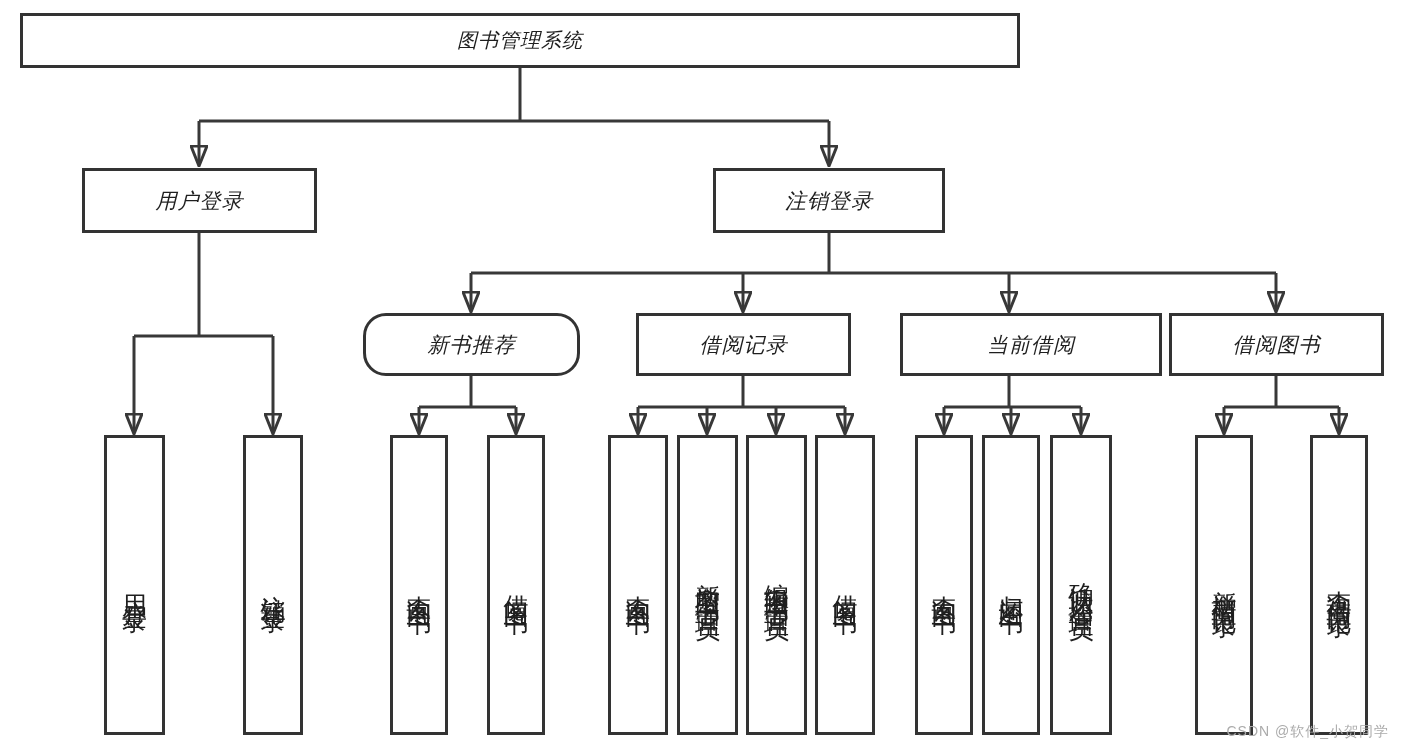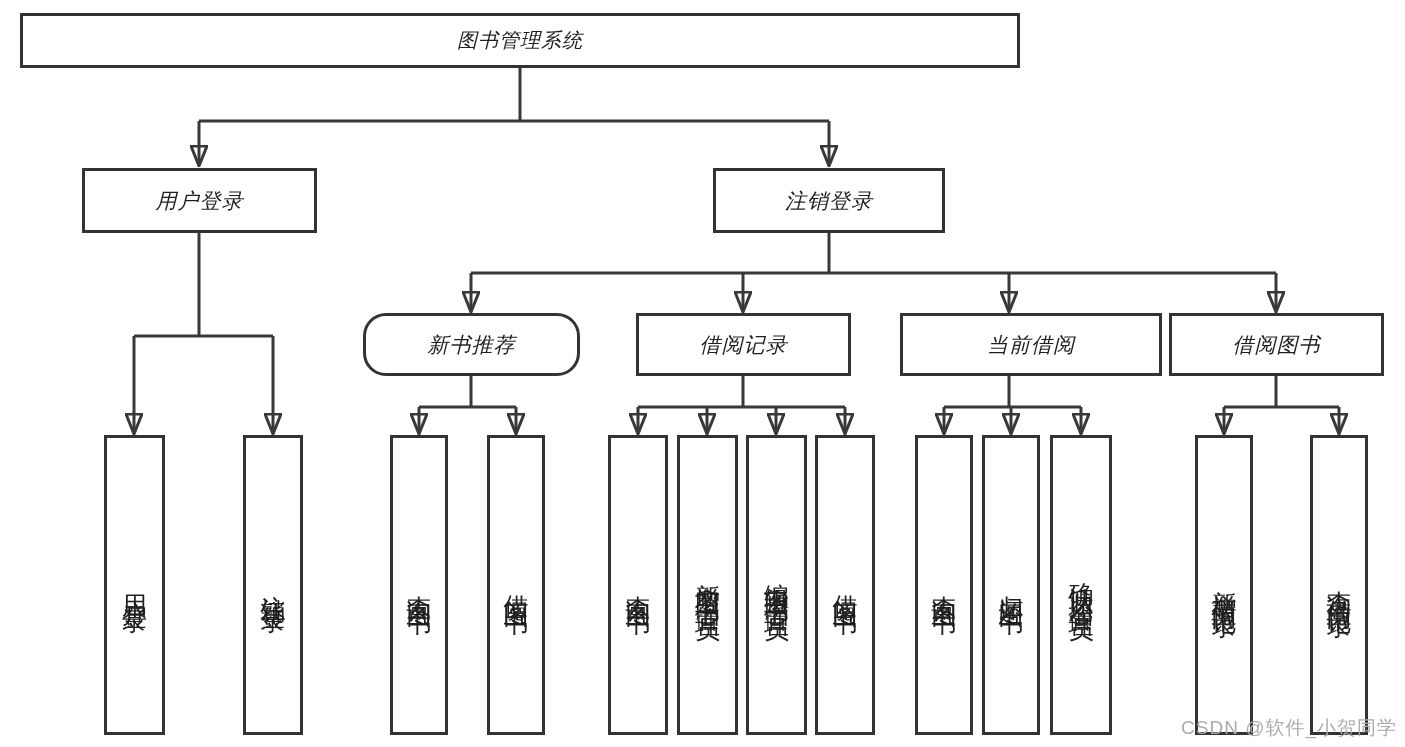--- a/index.html
+++ b/index.html
@@ -48,23 +48,23 @@
   .node.v span {
     writing-mode: vertical-rl;
     text-orientation: mixed;
     font-size: 25px;
     letter-spacing: 5px;
     line-height: 1;
     white-space: nowrap;
   }
   .watermark {
     position: absolute;
-    right: 8px;
+    right: 16px;
     bottom: 6px;
-    font-size: 19px;
+    font-size: 14px;
     color: #ababab;
     letter-spacing: 1px;
     white-space: nowrap;
   }
 </style>
 </head>
 <body>
 
 <div class="stage">
 

